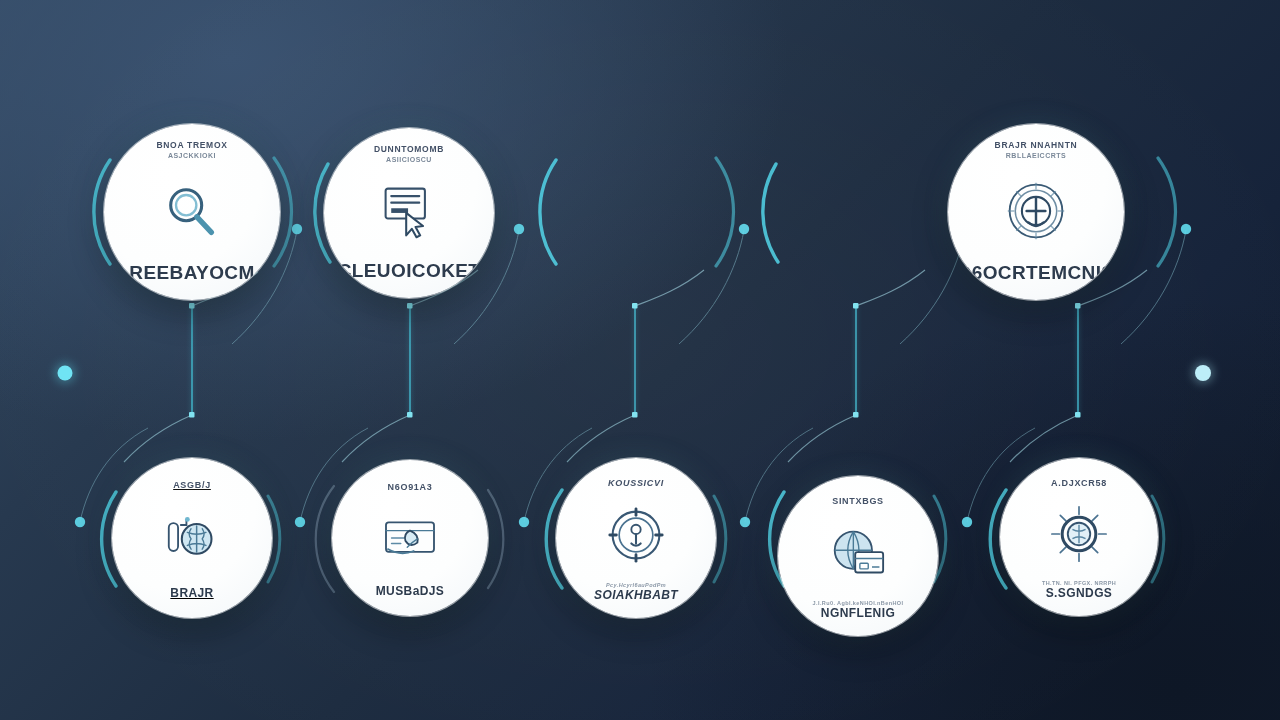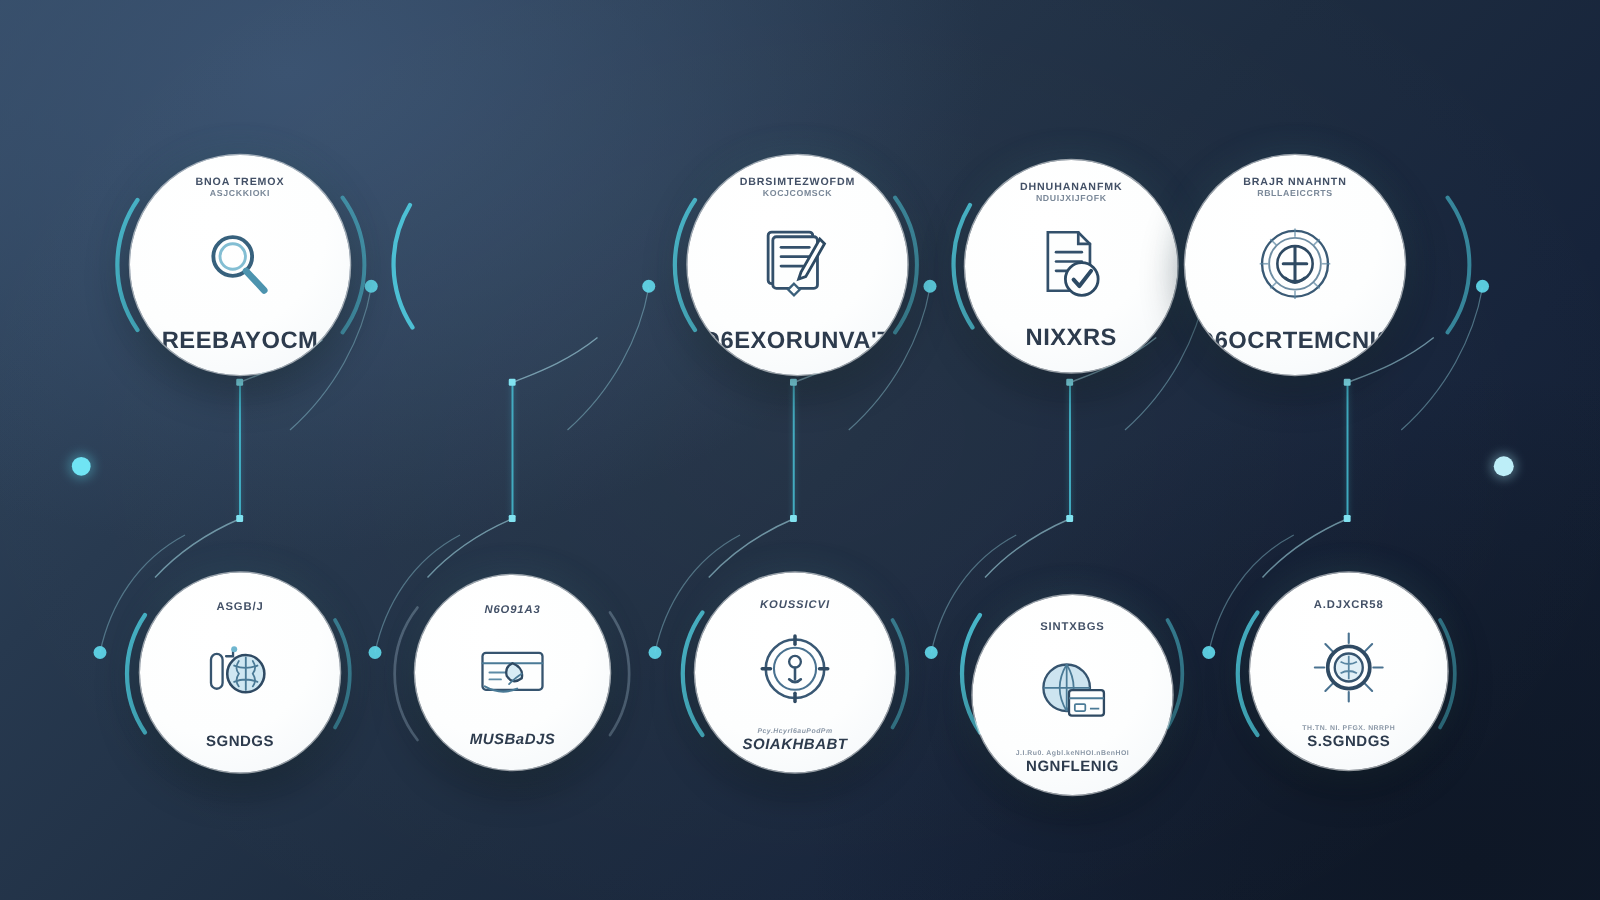--- a/index.html
+++ b/index.html
@@ -216,66 +216,42 @@
           <circle cx="26" cy="26" r="10.5" stroke="#5aa8c4" stroke-width="2.4" opacity="0.75"></circle>
           <line x1="37" y1="38" x2="52" y2="54" stroke="#4c93ae" stroke-width="5.5"></line>
         </svg>
       </div>
       <div class="foot">
         <span class="f1">REEBAYOCM</span>
       </div>
     </div>
   </div>
 
-
-  <div class="node" style="left:550px;top:124px;width:176px;height:176px;">
+  <div class="node" style="left:324px;top:128px;width:170px;height:170px;">
     <div class="inner">
       <div class="cap">
-        <span class="l1">DBRSIMTEZWOFDM</span>
-        <span class="l2">KOCJCOMSCK</span>
-      </div>
-      <div class="iconwrap">
-        <svg width="62" height="62" viewBox="0 0 66 66" fill="none" stroke="#33506b" stroke-width="2.4" stroke-linecap="round">
-          <rect x="8" y="6" width="38" height="44" rx="3" fill="#fdfefe"></rect>
-          <rect x="12" y="10" width="38" height="44" rx="3" fill="#fdfefe"></rect>
-          <line x1="19" y1="19" x2="43" y2="19"></line>
-          <line x1="19" y1="27" x2="43" y2="27"></line>
-          <line x1="19" y1="35" x2="38" y2="35"></line>
-          <path d="M52 12 L56 16 L40 44 L34 46 L36 40 Z" fill="#fdfefe" stroke="#2e4a63"></path>
-          <path d="M30 50 l5 5 -5 5 -5 -5 z" fill="#fdfefe" stroke="#3a5f7a" stroke-width="2"></path>
-        </svg>
-      </div>
-      <div class="foot">
-        <span class="f1">D6EXORUNVA'T</span>
-      </div>
-    </div>
-  </div>
-
-  <div class="node" style="left:772px;top:128px;width:170px;height:170px;">
-    <div class="inner">
-      <div class="cap">
-        <span class="l1">DHNUHANANFMK</span>
-        <span class="l2">NDUIJXIJFOFK</span>
-      </div>
-      <div class="iconwrap">
-        <svg width="58" height="62" viewBox="0 0 62 66" fill="none" stroke="#33506b" stroke-width="2.3" stroke-linecap="round">
-          <path d="M11 5 h26 l10 10 v40 h-36 z" fill="#fdfefe"></path>
-          <path d="M37 5 v10 h10"></path>
-          <line x1="18" y1="22" x2="40" y2="22"></line>
-          <line x1="18" y1="30" x2="40" y2="30"></line>
-          <line x1="18" y1="38" x2="33" y2="38"></line>
-          <circle cx="40" cy="45" r="14" fill="#fdfefe" stroke="#2d4a64" stroke-width="2.4"></circle>
-          <path d="M33 45.5 l5 5.5 10 -13" stroke="#2d4a64" stroke-width="3.4" stroke-linejoin="round"></path>
-        </svg>
-      </div>
-      <div class="foot">
-        <span class="f1">NIXXRS</span>
-      </div>
-    </div>
-  </div>
+        <span class="l1">DUNNTOMOMB</span>
+        <span class="l2">ASIICIOSCU</span>
+      </div>
+      <div class="iconwrap">
+        <svg width="64" height="58" viewBox="0 0 68 62" fill="none" stroke="#36506a" stroke-width="2.2" stroke-linecap="round">
+          <rect x="9" y="6" width="42" height="32" rx="2.5" fill="#fdfefe"></rect>
+          <line x1="15" y1="14" x2="45" y2="14"></line>
+          <line x1="15" y1="21" x2="45" y2="21"></line>
+          <rect x="15" y="27" width="18" height="5" fill="#36506a" stroke="none"></rect>
+          <path d="M31 32 L31 56 L37 49 L42 58 L46 56 L41 47 L49 46 Z" fill="#fdfefe" stroke="#2f4a63" stroke-width="2.2" stroke-linejoin="round"></path>
+        </svg>
+      </div>
+      <div class="foot">
+        <span class="f1">CLEUOICOKET</span>
+      </div>
+    </div>
+  </div>
+
+
 
   <div class="node" style="left:948px;top:124px;width:176px;height:176px;">
     <div class="inner">
       <div class="cap">
         <span class="l1">BRAJR NNAHNTN</span>
         <span class="l2">RBLLAEICCRTS</span>
       </div>
       <div class="iconwrap">
         <svg width="64" height="64" viewBox="0 0 68 68" fill="none" stroke="#2f4a63" stroke-width="2">
           <circle cx="34" cy="34" r="28" stroke="#3a5a75"></circle>
@@ -294,44 +270,44 @@
             <line x1="18" y1="50" x2="13" y2="55"></line>
           </g>
         </svg>
       </div>
       <div class="foot">
         <span class="f1">D6OCRTEMCNIS</span>
       </div>
     </div>
   </div>
 
-  <div class="node sm" style="left:112px;top:458px;width:160px;height:160px;">
+  <div class="node sm" style="left:112px;top:458px;width:160px;height:160px;text-decoration:underline;">
     <div class="inner" style="padding:22px 10px 18px;">
       <div class="cap">
         <span class="l1">ASGB/J</span>
       </div>
       <div class="iconwrap">
         <svg width="58" height="52" viewBox="0 0 62 56" fill="none" stroke="#2f4a63" stroke-width="2" stroke-linecap="round">
           <rect x="6" y="12" width="10" height="30" rx="5" fill="#fdfefe" stroke="#36546f"></rect>
           <path d="M19 14 h6 v-5" stroke="#36546f" stroke-width="2"></path>
           <circle cx="26" cy="8" r="2.6" fill="#6fb6cf" stroke="none"></circle>
           <circle cx="36" cy="29" r="16" fill="#cfe7f2" stroke="#2f4a63" stroke-width="2.2"></circle>
           <path d="M36 15 v28 M26 22 q10 4 20 0 M26 36 q10 -4 20 0" stroke="#4a7a96" stroke-width="1.6"></path>
           <path d="M30 18 q-4 6 0 11 q-4 6 0 11" stroke="#4a7a96" stroke-width="1.5"></path>
           <path d="M42 18 q4 6 0 11 q4 6 0 11" stroke="#4a7a96" stroke-width="1.5"></path>
         </svg>
       </div>
       <div class="foot">
-        <span class="f1">SGNDGS</span>
+        <span class="f1">BRAJR</span>
       </div>
     </div>
   </div>
 
   <div class="node sm" style="left:332px;top:460px;width:156px;height:156px;">
-    <div class="inner" style="padding:22px 10px 18px;font-style:italic;">
+    <div class="inner" style="padding:22px 10px 18px;">
       <div class="cap">
         <span class="l1">N6O91A3</span>
       </div>
       <div class="iconwrap">
         <svg width="60" height="48" viewBox="0 0 64 52" fill="none" stroke="#2f4a63" stroke-width="2" stroke-linecap="round">
           <rect x="6" y="9" width="52" height="32" rx="3" fill="#fdfefe" stroke="#36546f"></rect>
           <line x1="6" y1="18" x2="58" y2="18" stroke="#4a7a96" stroke-width="1.6"></line>
           <line x1="12" y1="26" x2="26" y2="26" stroke="#5d8ba6" stroke-width="1.6"></line>
           <line x1="12" y1="32" x2="22" y2="32" stroke="#5d8ba6" stroke-width="1.6"></line>
           <path d="M32 18 q10 4 8 13 q-8 6 -13 -2 q-2 -8 5 -11 z" fill="#d8ecf5" stroke="#2f4a63" stroke-width="2"></path>

